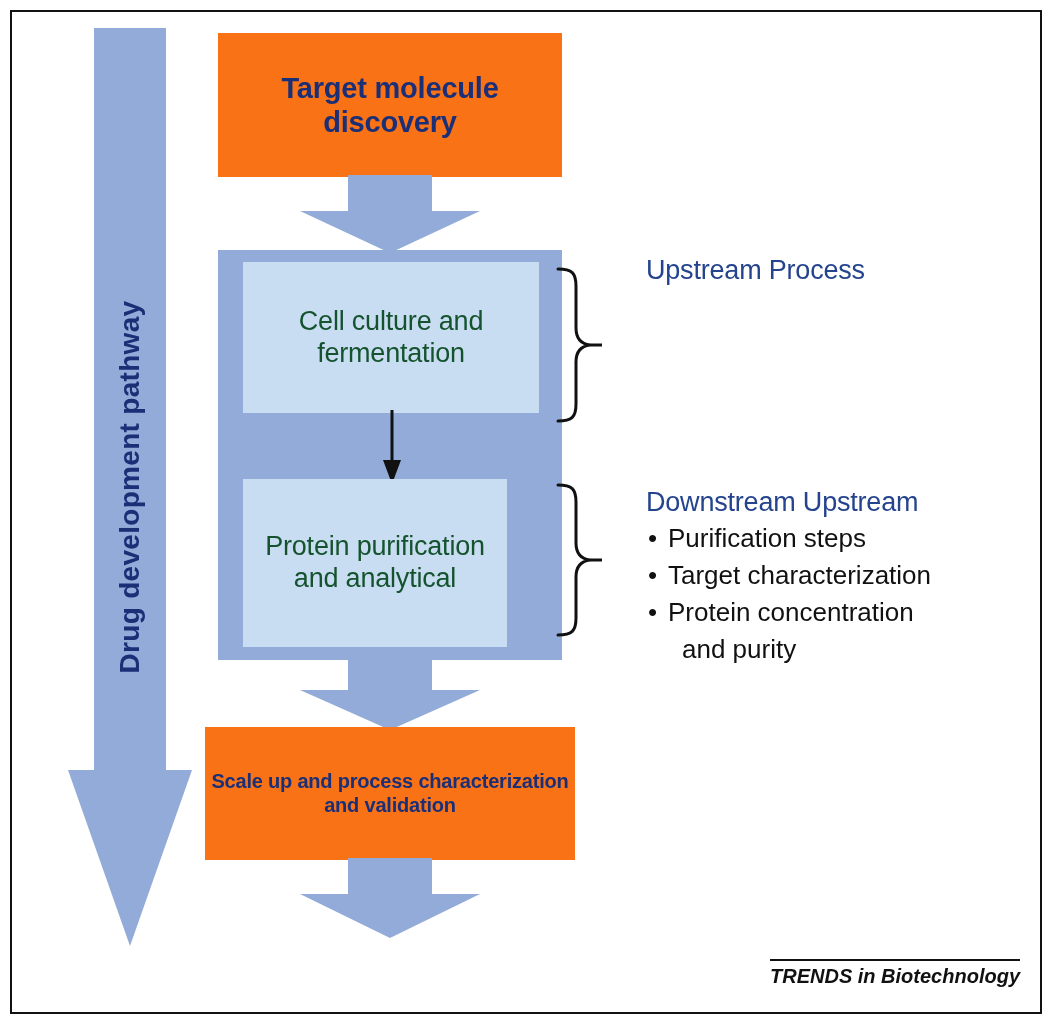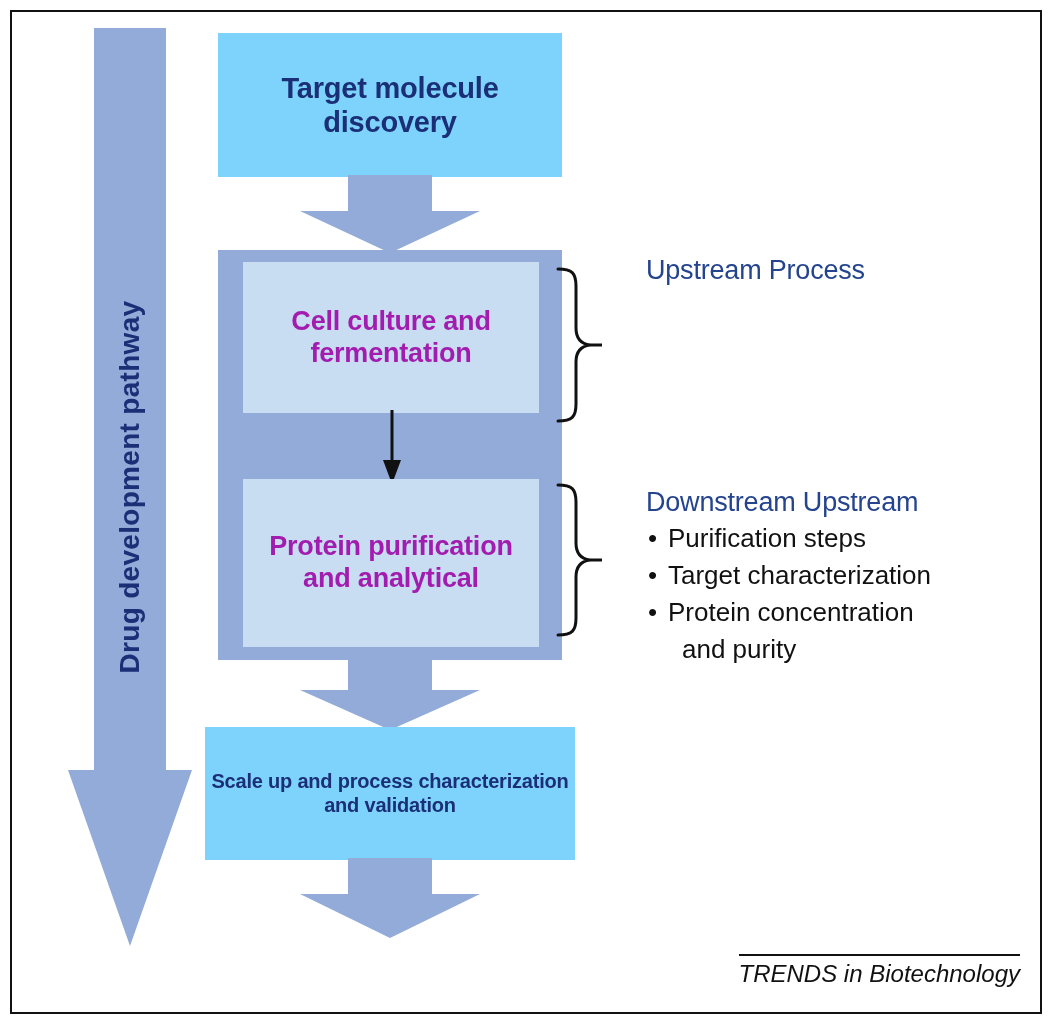--- a/index.html
+++ b/index.html
@@ -30,37 +30,37 @@
     height: 1004px;
     border: 2px solid #111111;
     box-sizing: border-box;
     pointer-events: none;
   }
 
   
   .block {
     position: absolute;
     box-sizing: border-box;
-    background: #7dd3fc;
+    background: #f97316;
     color: #1b2f77;
     font-weight: bold;
     text-align: center;
     display: flex;
     align-items: center;
     justify-content: center;
     line-height: 1.18;
     letter-spacing: -0.2px;
   }
 
   .block-inner {
     position: absolute;
     box-sizing: border-box;
     background: #c8dcf2;
-    color: #a21caf;
-    font-weight: bold;
+    color: #14532d;
+    font-weight: normal;
     text-align: center;
     display: flex;
     align-items: center;
     justify-content: center;
     line-height: 1.18;
     letter-spacing: -0.2px;
   }
 
   
   #top-box {
@@ -84,21 +84,21 @@
     left: 243px;
     top: 262px;
     width: 296px;
     height: 151px;
     font-size: 27px;
   }
 
   #downstream-inner {
     left: 243px;
     top: 479px;
-    width: 296px;
+    width: 264px;
     height: 168px;
     font-size: 27px;
   }
 
   
   #bottom-box {
     left: 205px;
     top: 727px;
     width: 370px;
     height: 133px;
@@ -206,23 +206,24 @@
   }
   #footer-credit .rule {
     height: 2px;
     background: #111111;
     width: 100%;
     margin-bottom: 4px;
   }
   #footer-credit .credit-text {
     font-family: "Liberation Sans", sans-serif;
     font-style: italic;
-    font-size: 24px;
+    font-size: 20px;
     color: #111111;
     white-space: nowrap;
+    font-weight: bold;
   }
 </style>
 </head>
 <body>
 
 <div id="figure-root">
 
   <div class="figure-frame"></div>
 
   <svg id="pathway-arrow" class="fat-arrow" viewBox="0 0 124 918" preserveAspectRatio="none">

